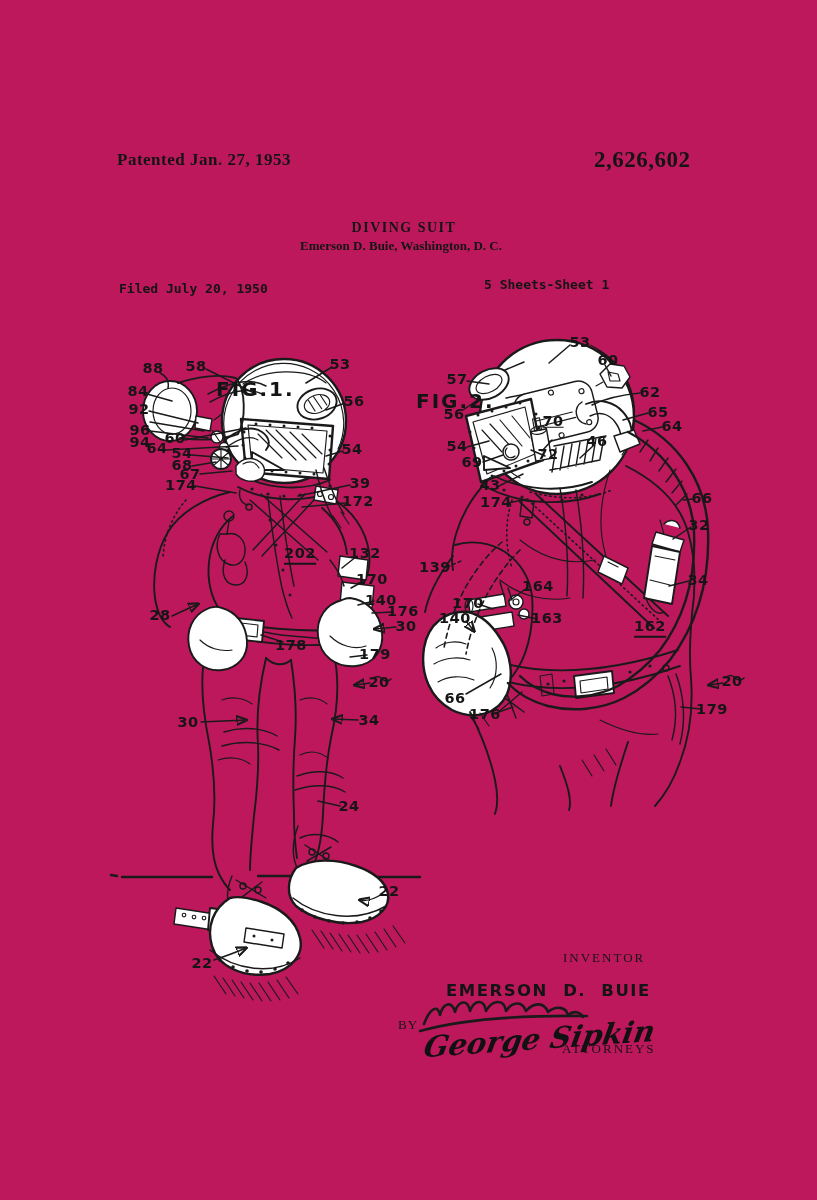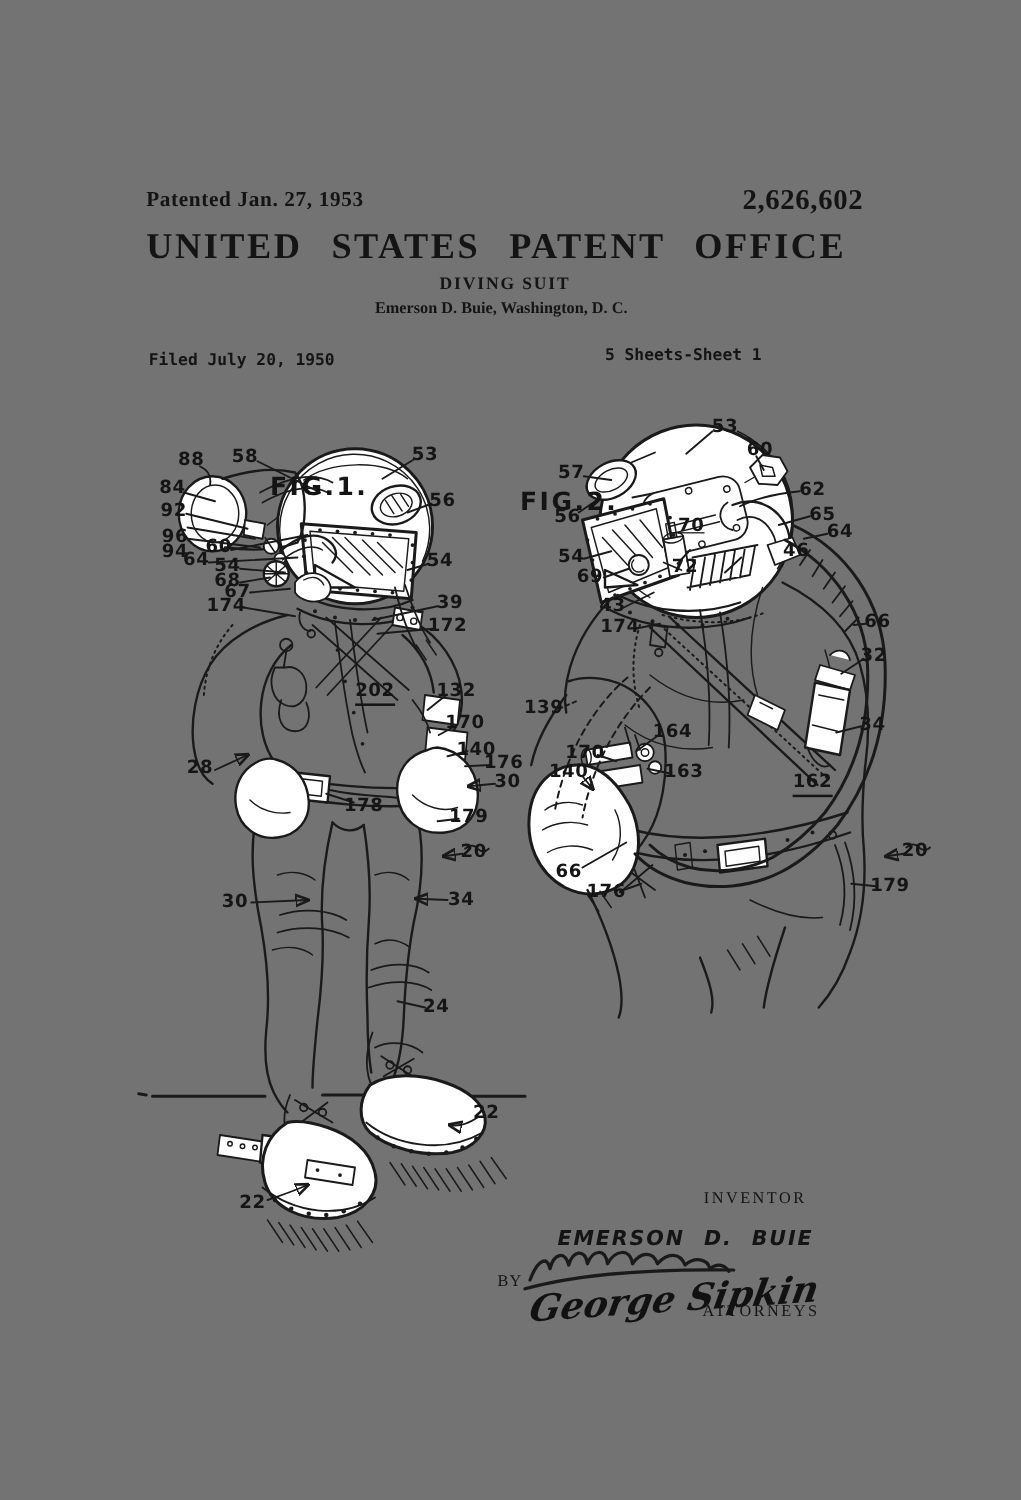--- a/index.html
+++ b/index.html
@@ -1,31 +1,31 @@
 <!DOCTYPE html>
 <html><head>
 <meta charset="utf-8">
 <style>
   html,body{margin:0;padding:0;background:#e8e8e8;}
-  .page{position:relative;width:817px;height:1200px;background:#737373;margin:0 auto;overflow:hidden;
+  .page{position:relative;width:817px;height:1200px;background:#be185d;margin:0 auto;overflow:hidden;
         font-family:"Liberation Serif",serif;color:#141414;}
   .abs{position:absolute;white-space:nowrap;}
   .ctr{transform:translateX(-50%);}
   .patented{font-size:17px;font-weight:bold;letter-spacing:.5px;}
   .patnum{font-size:23px;font-weight:bold;letter-spacing:.5px;}
   .office{font-size:29px;font-weight:bold;letter-spacing:2px;word-spacing:14px;}
   .subtitle{font-size:14px;font-weight:bold;letter-spacing:1.5px;}
   .inventorline{font-size:13px;font-weight:bold;}
   .mono{font-family:"DejaVu Sans Mono",monospace;font-size:13px;font-weight:bold;}
   .figtitle{font-family:"DejaVu Sans",sans-serif;font-size:20px;font-weight:bold;letter-spacing:2px;margin-top:44px;}
   .ref{position:absolute;transform:translate(-50%,-50%);font-family:"DejaVu Sans",sans-serif;
        font-size:14.5px;font-weight:bold;letter-spacing:.5px;color:#151515;white-space:nowrap;line-height:1;}
   .ref.u{border-bottom:2px solid #151515;padding-bottom:2px;}
   .caption{font-size:13px;letter-spacing:2px;}
-  .handname{font-family:"DejaVu Sans",sans-serif;font-size:16.5px;font-weight:bold;font-style:italic;
+  .handname{font-family:"DejaVu Sans",sans-serif;font-size:16.5px;font-weight:bold;
             letter-spacing:1.5px;word-spacing:8px;}
   .bylabel{font-size:13px;letter-spacing:1px;}
   .signature{font-family:"DejaVu Serif",serif;font-size:29px;font-weight:bold;font-style:italic;
              transform:rotate(-4deg) skewX(-14deg);color:#111;}
   
   #art{position:absolute;left:0;top:0;}
   #art path,#art line,#art circle,#art ellipse,#art rect,#art polygon{
       stroke:#1a1a1a;fill:none;stroke-width:1.9;stroke-linecap:round;stroke-linejoin:round;}
   #art .f{fill:#ffffff;}
   #art .w1{stroke-width:1.15;}
@@ -341,21 +341,20 @@
     </g>
 
     <g>
       <path class="sig" d="M424,1024 C430,1008 438,1004 440,1015 C443,1003 452,1000 455,1012 C458,1001 468,998 470,1011 C474,1000 484,998 486,1011 C492,1000 504,998 506,1011 C512,1002 522,1000 526,1011 C534,1002 544,1002 548,1012 C556,1005 566,1007 568,1015 C574,1010 580,1012 583,1017"></path>
       <path class="sig" d="M420,1031 C460,1020 520,1015 587,1016"></path>
     </g>
   </svg>
 
   <div class="abs patented" style="left:117px;top:150px;">Patented Jan. 27, 1953</div>
   <div class="abs patnum" style="left:594px;top:147px;">2,626,602</div>
-  <div class="abs ctr office" style="left:397px;top:181px;">UNITED STATES PATENT OFFICE</div>
   <div class="abs ctr subtitle" style="left:404px;top:220px;">DIVING SUIT</div>
   <div class="abs ctr inventorline" style="left:401px;top:238px;">Emerson D. Buie, Washington, D. C.</div>
   <div class="abs mono" style="left:119px;top:281px;">Filed July 20, 1950</div>
   <div class="abs mono" style="left:484px;top:277px;">5 Sheets-Sheet 1</div>
 
   <div class="abs figtitle" style="left:216px;top:333px;">FIG.1.</div>
   <div class="abs figtitle" style="left:416px;top:345px;">FIG.2.</div>
 
   <div id="label-layer">
       <div class="ref" style="left: 153px; top: 368px;">88</div>
@@ -392,21 +391,21 @@
       <div class="ref" style="left: 202px; top: 963px;">22</div>
       <div class="ref" style="left: 580px; top: 342px;">53</div>
       <div class="ref" style="left: 608px; top: 360px;">60</div>
       <div class="ref" style="left: 457px; top: 379px;">57</div>
       <div class="ref" style="left: 454px; top: 414px;">56</div>
       <div class="ref" style="left: 650px; top: 392px;">62</div>
       <div class="ref" style="left: 658px; top: 412px;">65</div>
       <div class="ref" style="left: 672px; top: 426px;">64</div>
       <div class="ref" style="left: 457px; top: 446px;">54</div>
       <div class="ref" style="left: 553px; top: 421px; text-decoration: underline;">70</div>
-      <div class="ref" style="left: 597px; top: 441px; margin-left: 40px;">46</div>
+      <div class="ref" style="left: 597px; top: 441px;">46</div>
       <div class="ref" style="left: 472px; top: 462px;">69</div>
       <div class="ref" style="left: 548px; top: 454px;">72</div>
       <div class="ref" style="left: 490px; top: 485px;">43</div>
       <div class="ref" style="left: 496px; top: 502px;">174</div>
       <div class="ref" style="left: 702px; top: 498px;">66</div>
       <div class="ref" style="left: 699px; top: 525px;">32</div>
       <div class="ref" style="left: 435px; top: 567px;">139</div>
       <div class="ref" style="left: 538px; top: 586px; text-align: right;">164</div>
       <div class="ref" style="left: 468px; top: 603px;">170</div>
       <div class="ref" style="left: 455px; top: 618px;">140</div>

